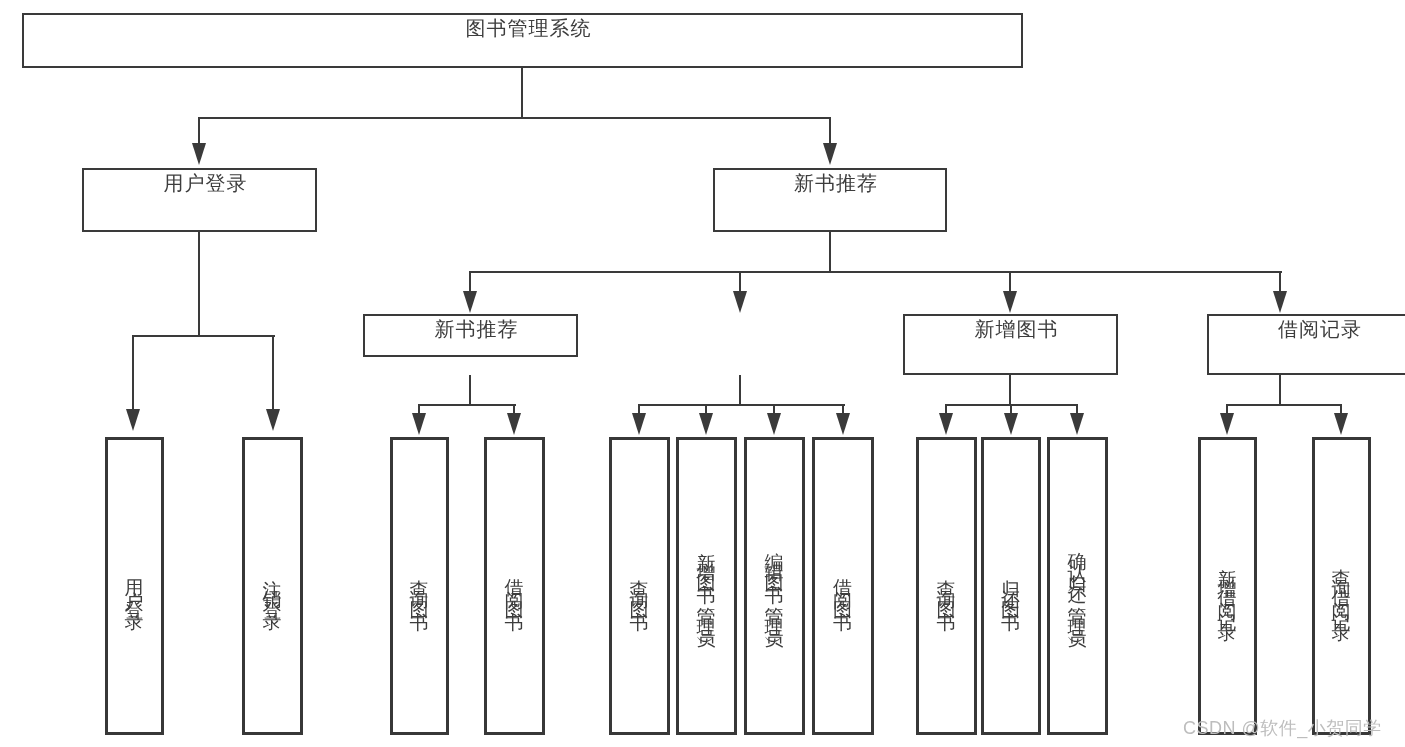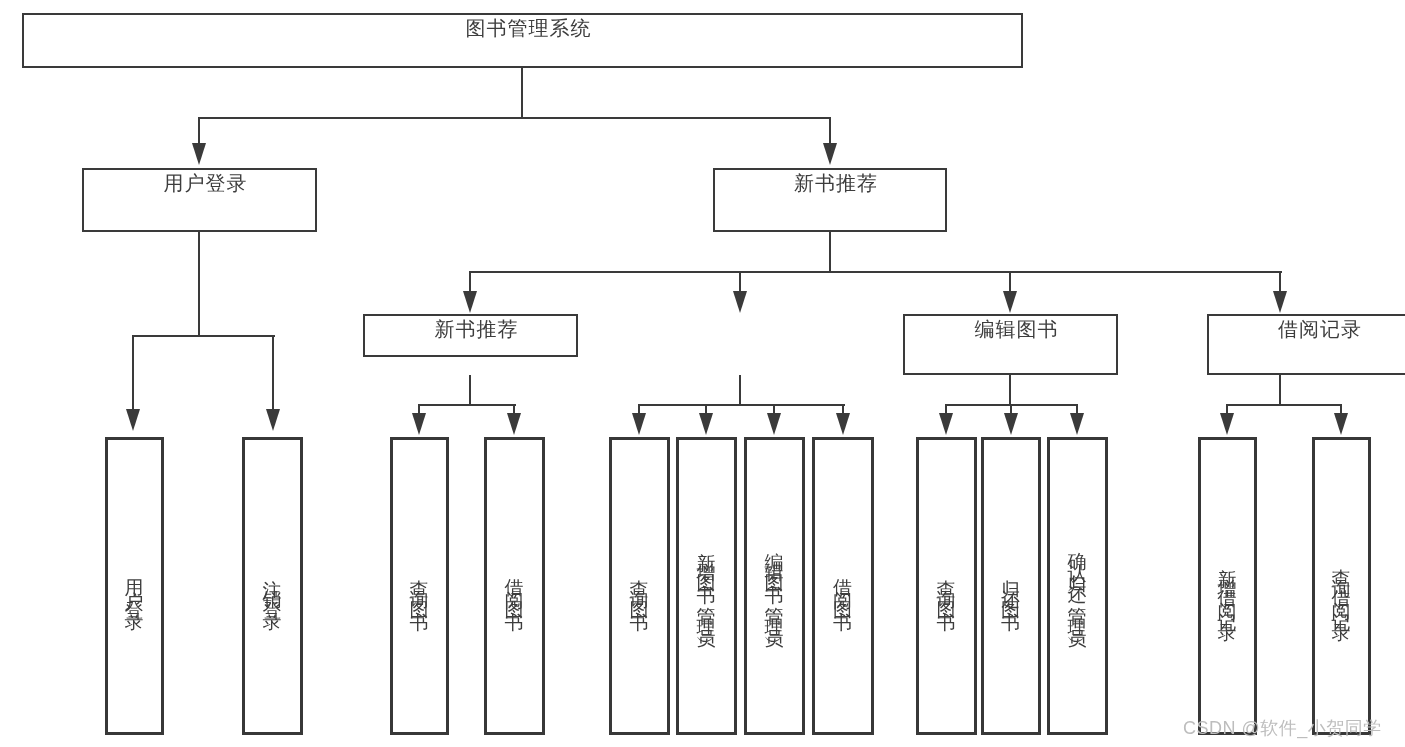--- a/index.html
+++ b/index.html
@@ -103,21 +103,21 @@
   <div class="vline" style="left:1279px;top:271px;height:22px"></div>
   <div class="arrow" style="left:463px;top:291px"></div>
   <div class="arrow" style="left:733px;top:291px"></div>
   <div class="arrow" style="left:1003px;top:291px"></div>
   <div class="arrow" style="left:1273px;top:291px"></div>
 
   <div class="box" style="left:363px;top:314px;width:215px;height:43px">
     <span>新书推荐</span>
   </div>
   <div class="box" style="left:903px;top:314px;width:215px;height:61px">
-    <span>编辑图书</span>
+    <span>新增图书</span>
   </div>
   <div class="box" style="left:1207px;top:314px;width:214px;height:61px">
     <span>借阅记录</span>
   </div>
 
   <div class="vline" style="left:469px;top:375px;height:30px"></div>
   <div class="hline" style="left:418px;top:404px;width:98px"></div>
   <div class="vline" style="left:418px;top:404px;height:10px"></div>
   <div class="vline" style="left:513px;top:404px;height:10px"></div>
   <div class="arrow" style="left:412px;top:413px"></div>

